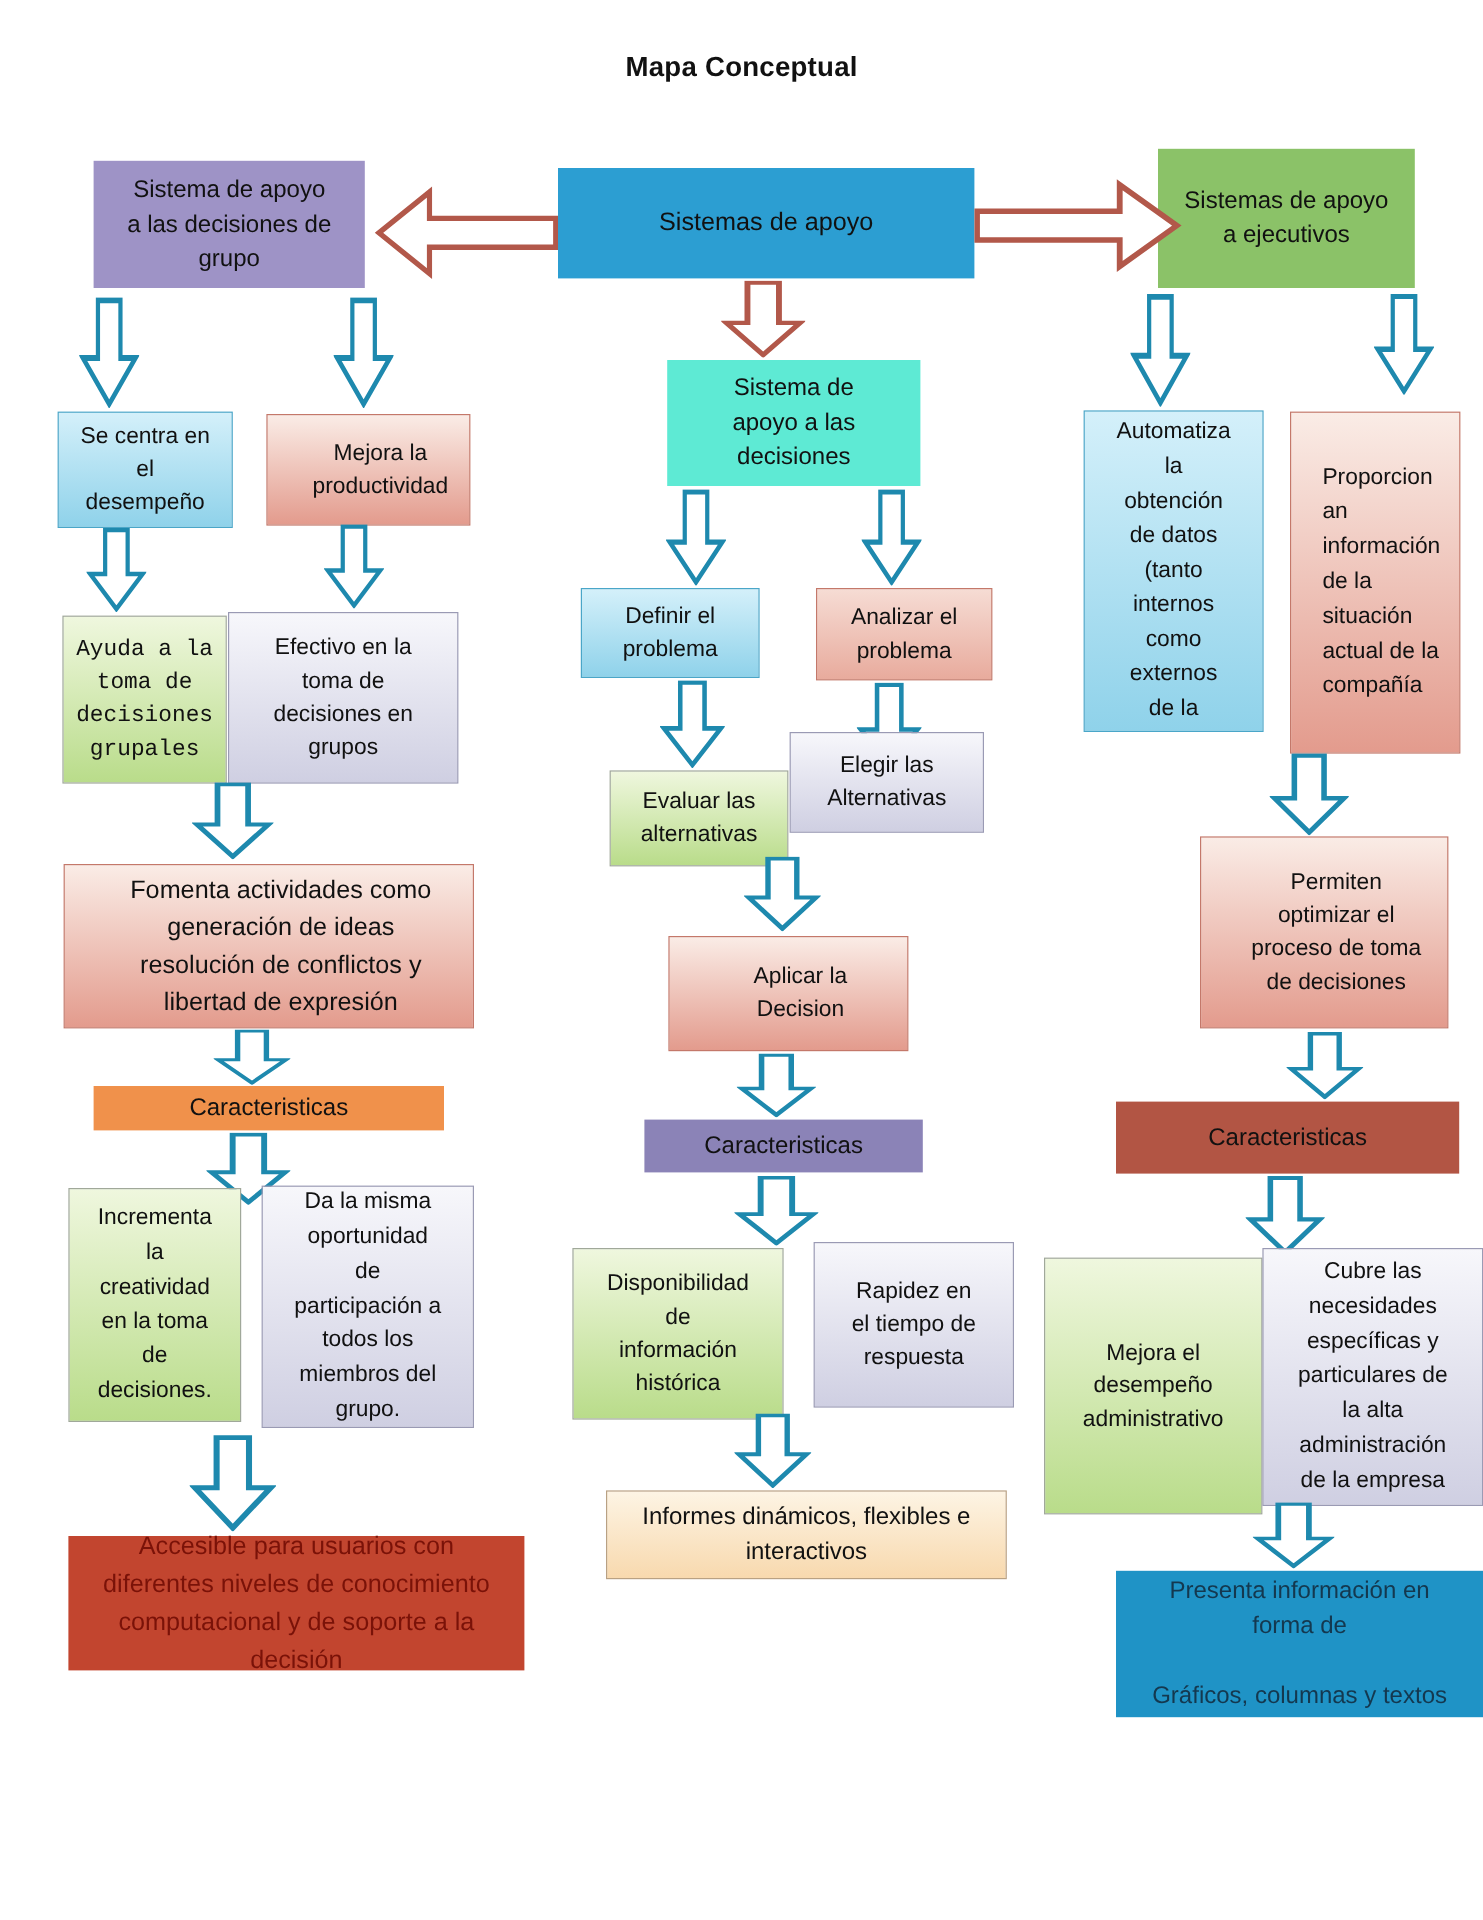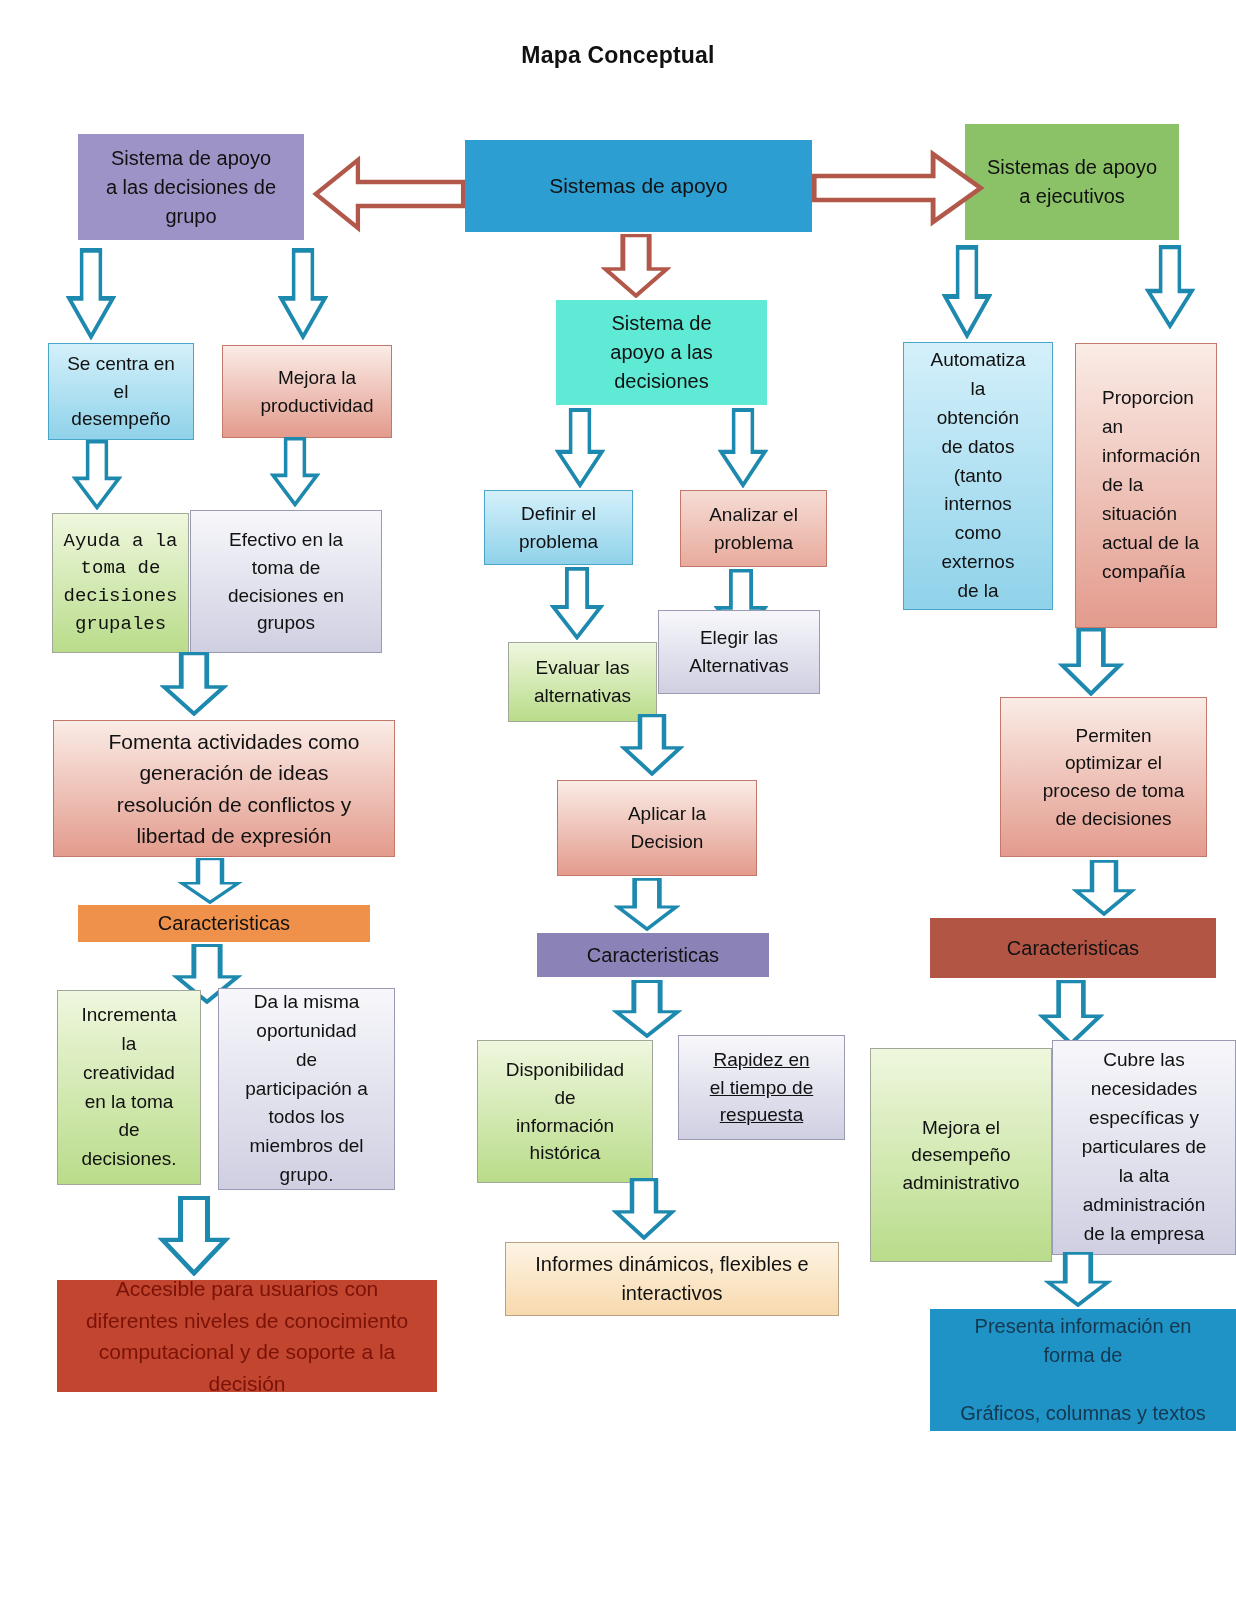--- a/index.html
+++ b/index.html
@@ -221,21 +221,21 @@
 <div class="arrow" style="left:612px; top:980px; width:70px; height:58px;">
   <svg viewBox="0 0 64 84" preserveAspectRatio="none">
       <polygon class="teal-stroke" points="20,2 44,2 44,46 60,46 32,81 4,46 20,46"></polygon>
     </svg>
 </div>
 
 <div class="box grad-green" style="left:477px; top:1040px; width:176px; height:143px;">Disponibilidad
 de
 información
 histórica</div>
-<div class="box grad-lav" style="left:678px; top:1035px; width:167px; height:105px;text-decoration:underline;">Rapidez en
+<div class="box grad-lav" style="left:678px; top:1035px; width:167px; height:138px;">Rapidez en
 el tiempo de
 respuesta</div>
 
 <div class="arrow" style="left:612px; top:1178px; width:64px; height:62px;">
   <svg viewBox="0 0 64 84" preserveAspectRatio="none">
       <polygon class="teal-stroke" points="20,2 44,2 44,46 60,46 32,81 4,46 20,46"></polygon>
     </svg>
 </div>
 
 <div class="box grad-peach fs20" style="left:505px; top:1242px; width:334px; height:74px;">Informes dinámicos, flexibles e

